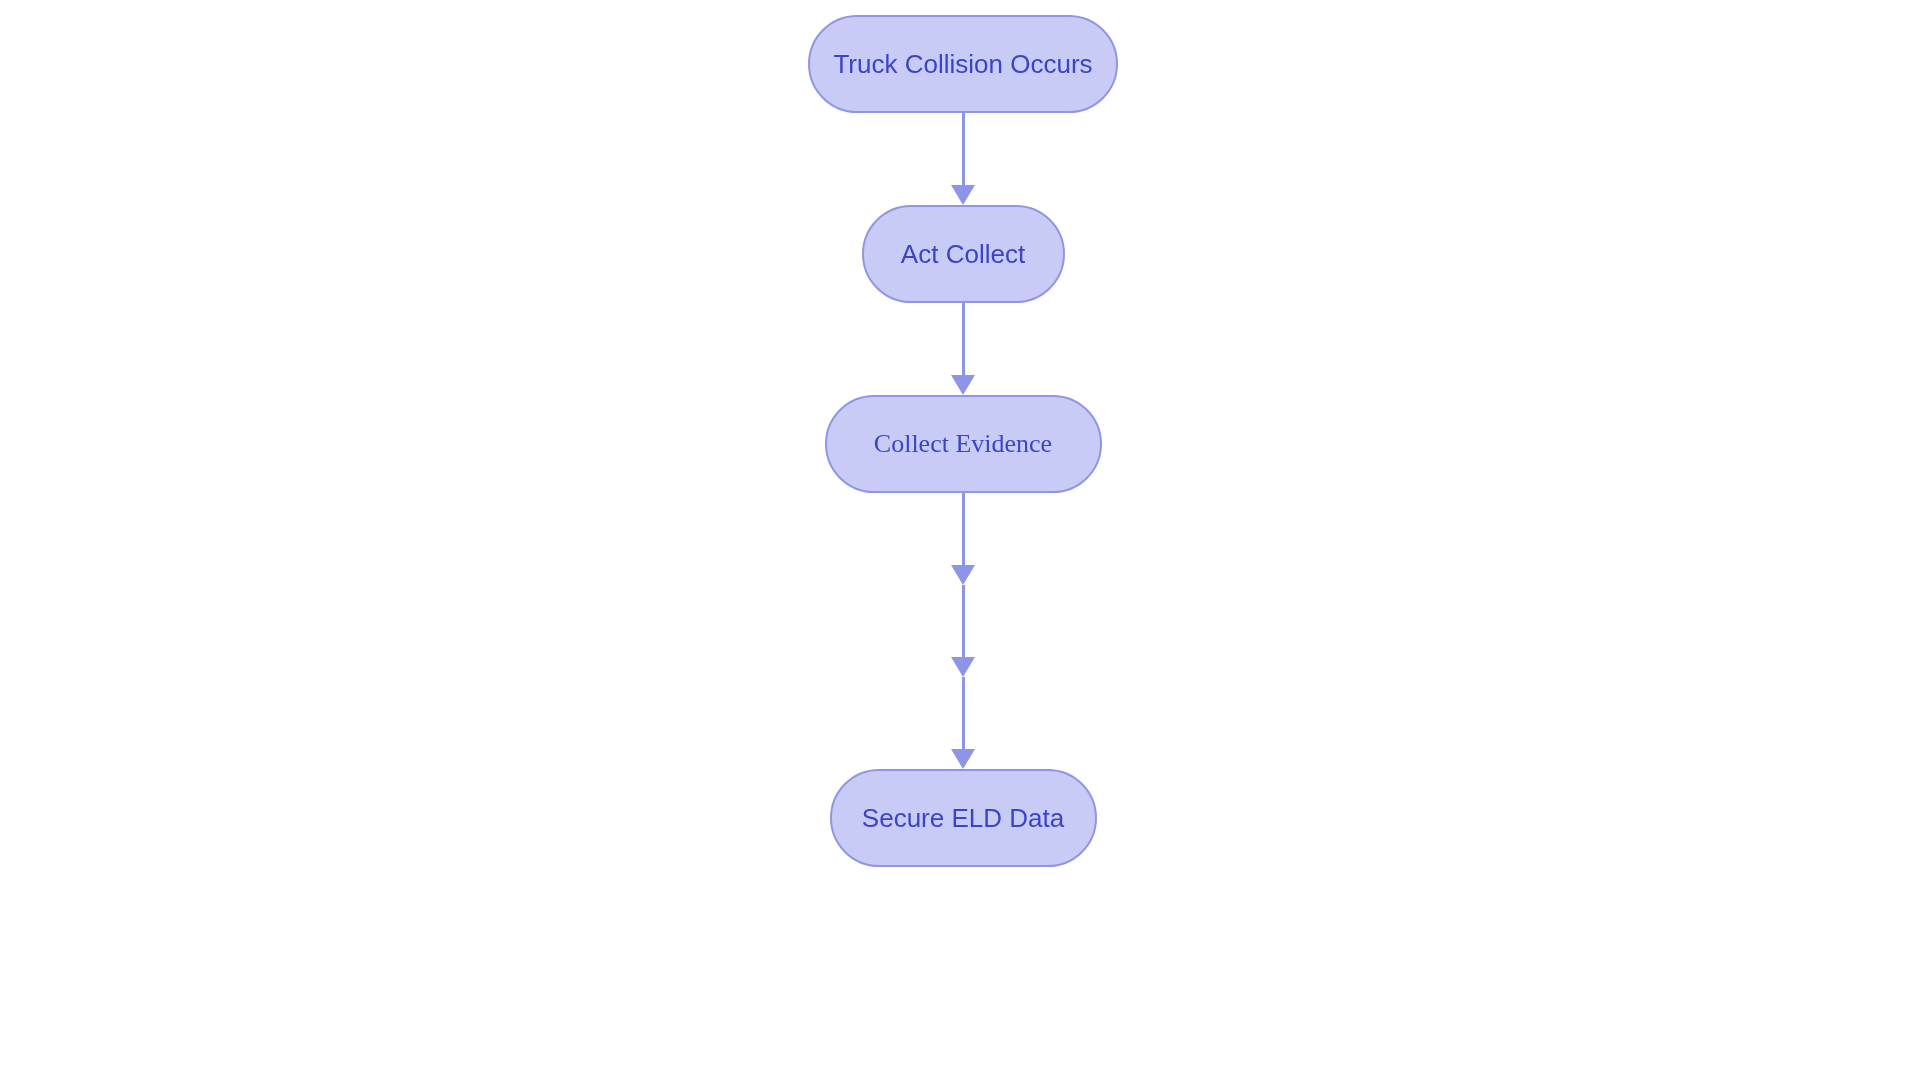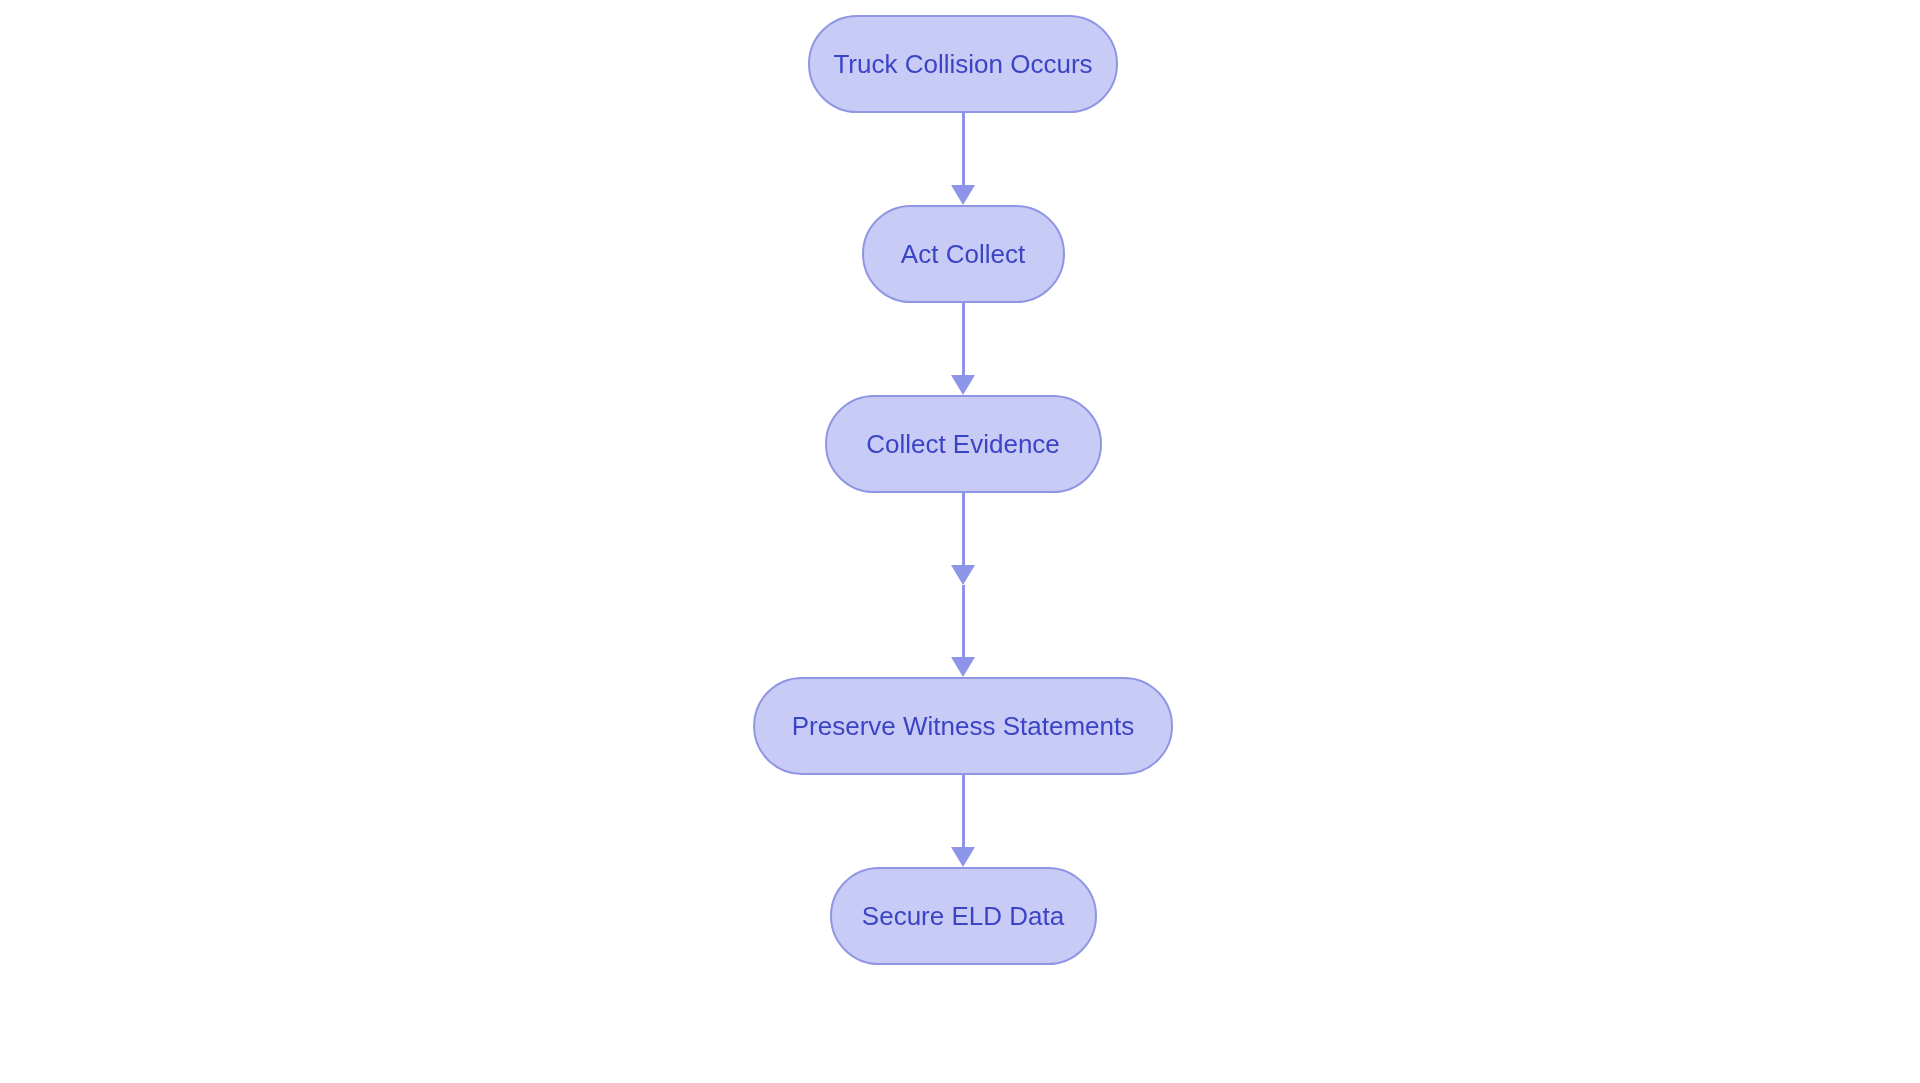--- a/index.html
+++ b/index.html
@@ -36,21 +36,21 @@
     display: flex;
     align-items: center;
     justify-content: center;
     font-size: 26px;
     color: var(--node-text);
     text-align: center;
     flex-shrink: 0;
   }
   .n1 { width: 310px; }
   .n2 { width: 203px; }
-  .n3 { width: 277px; }
+  .n3 { width: 277px; font-family: Liberation Serif, serif; }
   .n4 { width: 327px; }
   .n5 { width: 420px; }
   .n6 { width: 267px; }
   .arrow {
     width: 3px;
     height: 72px;
     background: var(--arrow);
     position: relative;
     flex-shrink: 0;
     margin-bottom: 20px; 
@@ -82,21 +82,18 @@
   </div>
   <div class="arrow"></div>
 
   <div class="node n3">
     <span>Collect Evidence</span>
   </div>
   <div class="arrow"></div>
 
   <div class="arrow"></div>
 
-  <div class="node n5">
-    <span>Preserve Witness Statements</span>
-  </div>
   <div class="arrow"></div>
 
   <div class="node n6">
     <span>Secure ELD Data</span>
   </div>
 </div>
 
 </body></html>

